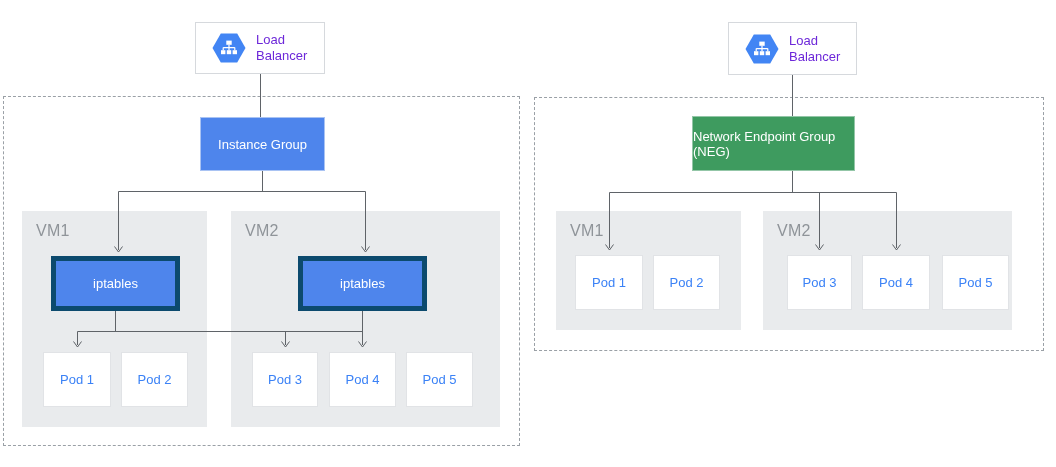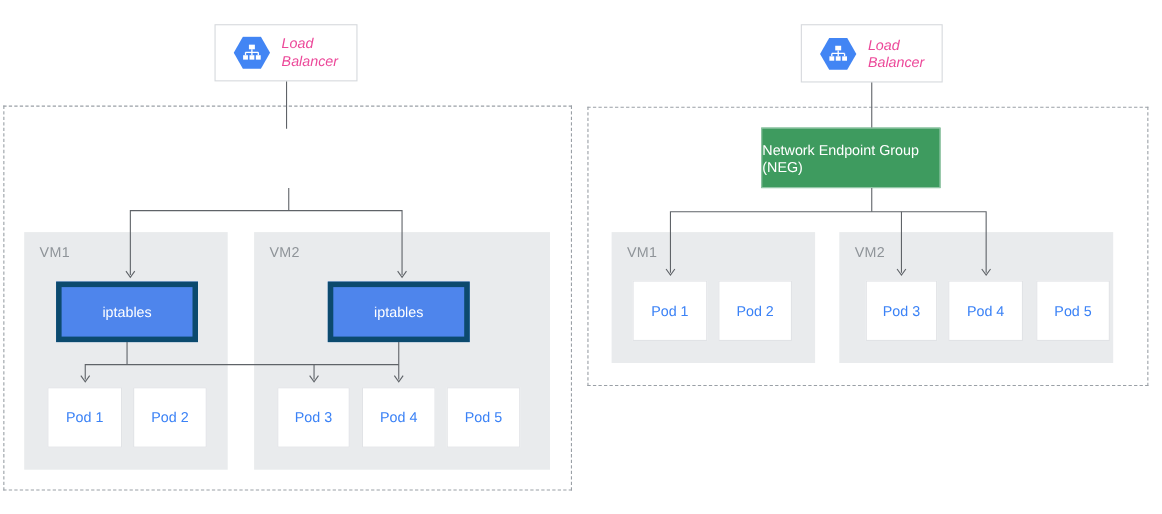--- a/index.html
+++ b/index.html
@@ -22,43 +22,42 @@
     border: 1px solid #D6D9DD;
     display: flex;
     align-items: center;
     gap: 10px;
     padding-left: 16px;
     z-index: 3;
   }
   .lb-label {
     font-size: 13px;
     line-height: 16px;
-    color: #ec4899;
+    color: #6d28d9;
     width: 62px;
-    font-style: italic;
   }
   .group-box {
     display: flex;
     align-items: center;
     justify-content: center;
     font-size: 13px;
     color: #ffffff;
     z-index: 3;
   }
   .group-box.blue { background: #4E85EC; border: 1px solid #A9C3F3; }
   .group-box.green { background: #3E9B5F; border: 1px solid #93C6A7; }
   .vm-box {
     background: #E9EBED;
     z-index: 1;
   }
   .vm-label {
     position: absolute;
     left: 14px;
     top: 11px;
-    font-size: 13px;
+    font-size: 16px;
     color: #8F9499;
     letter-spacing: 0.3px;
   }
   .pod-box {
     background: #ffffff;
     border: 1px solid #E1E3E6;
     display: flex;
     align-items: center;
     justify-content: center;
     font-size: 13px;
@@ -96,20 +95,21 @@
       <path d="M17 11.8 V14.6 M11.2 14.6 H22.8 M11.2 14.6 V17.2 M17 14.6 V17.2 M22.8 14.6 V17.2" stroke="#ffffff" stroke-width="1.2" fill="none"></path>
       <rect x="9" y="17.2" width="4.4" height="4" fill="#ffffff"></rect>
       <rect x="14.8" y="17.2" width="4.4" height="4" fill="#ffffff"></rect>
       <rect x="20.6" y="17.2" width="4.4" height="4" fill="#ffffff"></rect>
     </svg>
     <span class="lb-label">Load Balancer</span>
   </div>
 
   <div class="abs dashed-region" style="left:3px; top:96px; width:517px; height:350px;"></div>
 
+  <div class="abs group-box blue" style="left:200px; top:117px; width:125px; height:54px;">Instance Group</div>
 
   <div class="abs vm-box" style="left:22px; top:211px; width:185px; height:216px;">
     <span class="vm-label">VM1</span>
   </div>
 
   <div class="abs vm-box" style="left:231px; top:211px; width:269px; height:216px;">
     <span class="vm-label">VM2</span>
   </div>
 
   <div class="abs node-box" style="left:51px; top:256px; width:129px; height:55px;">iptables</div>

